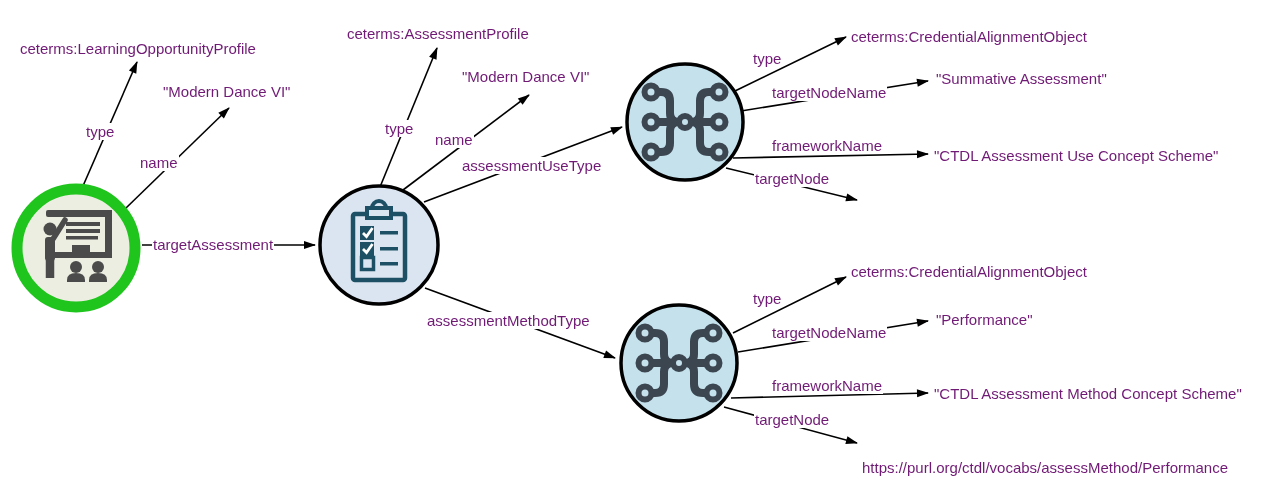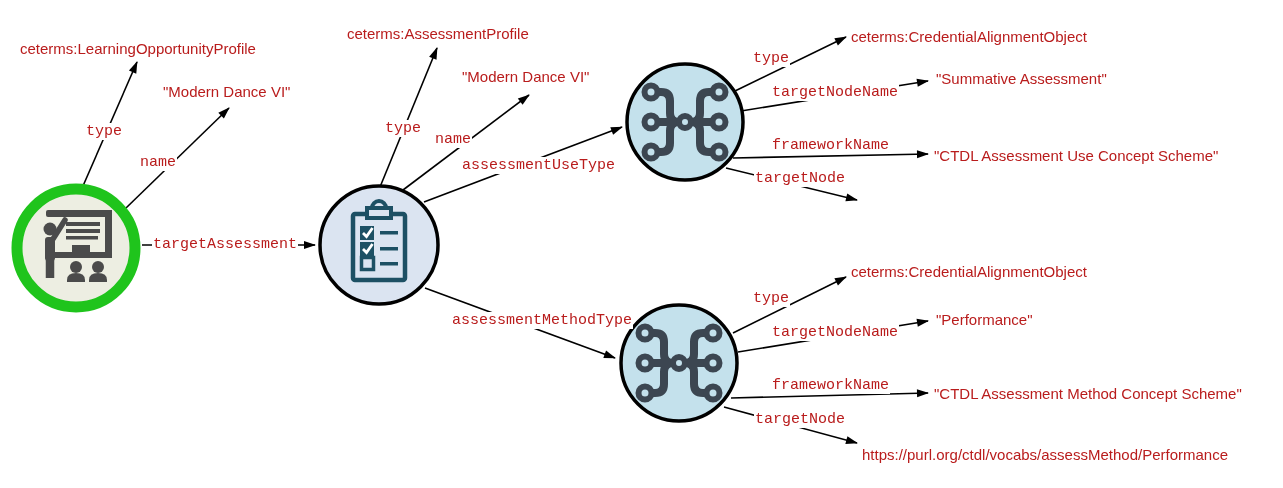--- a/index.html
+++ b/index.html
@@ -10,24 +10,24 @@
     height: 488px;
     background: #ffffff;
     font-family: "Liberation Sans", sans-serif;
     overflow: hidden;
   }
   .graph { position: absolute; left: 0; top: 0; }
   .lbl {
     position: absolute;
     font-size: 15px;
     line-height: 17px;
-    color: #b91c1c;
+    color: #701a75;
     white-space: nowrap;
   }
-  .edge-lbl { background: #ffffff; padding: 0 1px; font-family: Liberation Mono, monospace; }
+  .edge-lbl { background: #ffffff; padding: 0 1px; }
 </style>
 </head>
 <body>
 
 <div class="canvas">
 
   <svg class="graph" width="1283" height="488" viewBox="0 0 1283 488">
     <defs>
       <marker id="arrow" markerWidth="14" markerHeight="10" refX="12" refY="5" orient="auto" markerUnits="userSpaceOnUse">
         <path d="M1,1 L13,5 L1,9 Z" fill="#000000"></path>
@@ -141,29 +141,29 @@
   <div class="lbl" style="left:20px;top:40px">ceterms:LearningOpportunityProfile</div>
   <div class="lbl" style="left:163px;top:83px">"Modern Dance VI"</div>
   <div class="lbl" style="left:347px;top:25px">ceterms:AssessmentProfile</div>
   <div class="lbl" style="left:462px;top:68px">"Modern Dance VI"</div>
   <div class="lbl" style="left:851px;top:28px">ceterms:CredentialAlignmentObject</div>
   <div class="lbl" style="left:936px;top:70px">"Summative Assessment"</div>
   <div class="lbl" style="left:934px;top:147px">"CTDL Assessment Use Concept Scheme"</div>
   <div class="lbl" style="left:851px;top:263px">ceterms:CredentialAlignmentObject</div>
   <div class="lbl" style="left:936px;top:311px">"Performance"</div>
   <div class="lbl" style="left:934px;top:385px">"CTDL Assessment Method Concept Scheme"</div>
-  <div class="lbl" style="left:862px;top:446px">https://purl.org/ctdl/vocabs/assessMethod/Performance</div>
+  <div class="lbl" style="left:862px;top:459px">https://purl.org/ctdl/vocabs/assessMethod/Performance</div>
 
   <div class="lbl edge-lbl" style="left:85px;top:123px">type</div>
   <div class="lbl edge-lbl" style="left:139px;top:154px">name</div>
   <div class="lbl edge-lbl" style="left:152px;top:236px">targetAssessment</div>
   <div class="lbl edge-lbl" style="left:384px;top:120px">type</div>
   <div class="lbl edge-lbl" style="left:434px;top:131px">name</div>
   <div class="lbl edge-lbl" style="left:461px;top:157px">assessmentUseType</div>
-  <div class="lbl edge-lbl" style="left:451px;top:312px">assessmentMethodType</div>
+  <div class="lbl edge-lbl" style="left:426px;top:312px">assessmentMethodType</div>
   <div class="lbl edge-lbl" style="left:752px;top:50px">type</div>
   <div class="lbl edge-lbl" style="left:771px;top:84px">targetNodeName</div>
   <div class="lbl edge-lbl" style="left:771px;top:137px">frameworkName</div>
   <div class="lbl edge-lbl" style="left:754px;top:170px">targetNode</div>
   <div class="lbl edge-lbl" style="left:752px;top:290px">type</div>
   <div class="lbl edge-lbl" style="left:771px;top:324px">targetNodeName</div>
   <div class="lbl edge-lbl" style="left:771px;top:377px">frameworkName</div>
   <div class="lbl edge-lbl" style="left:754px;top:411px">targetNode</div>
 
 </div>

